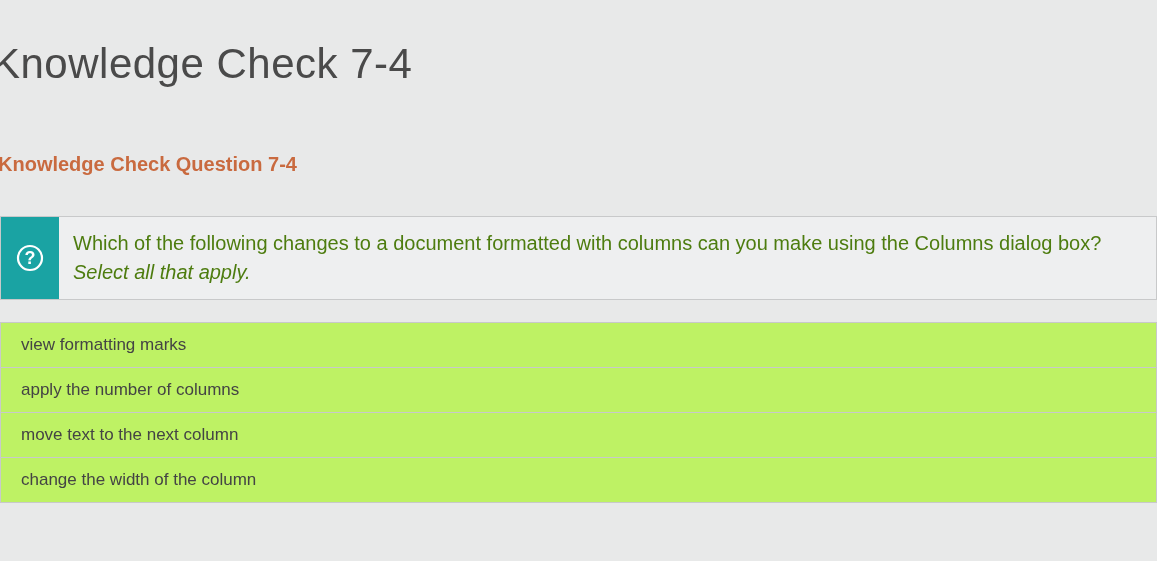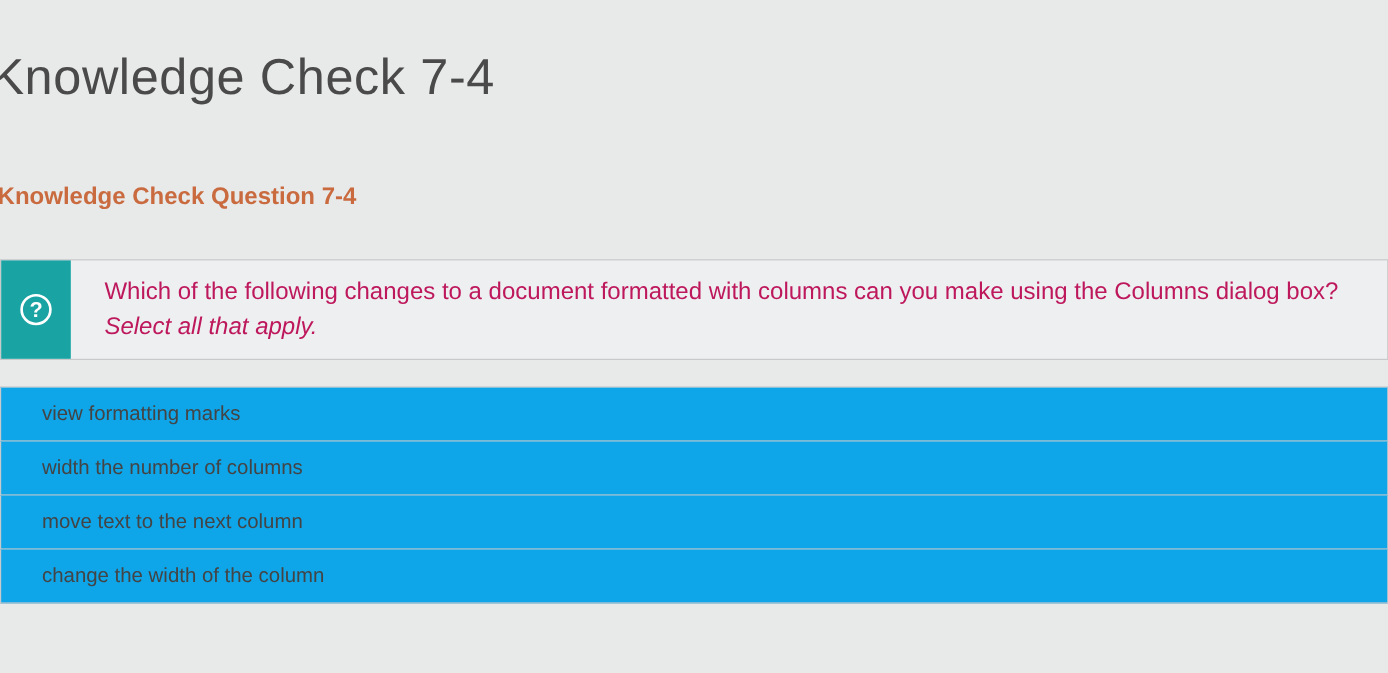--- a/index.html
+++ b/index.html
@@ -37,35 +37,35 @@
   .q-icon-wrap {
     flex: 0 0 58px;
     background: #1aa3a3;
     display: flex;
     align-items: center;
     justify-content: center;
   }
   .q-icon-wrap svg { display: block; }
   .q-text {
     flex: 1;
-    padding: 12px 18px 12px 28px;
+    padding: 12px 18px 12px 14px;
     font-size: 20px;
     line-height: 1.45;
-    color: #be185d;
+    color: #4d7c0f;
   }
   .q-text .instr { font-style: italic; }
   .answers {
     margin-top: 22px;
     border-top: 1px solid #c8c9ca;
   }
   .answer-row {
     border: 1px solid #c8c9ca;
     border-top: none;
-    background: #0ea5e9;
-    padding: 12px 34px;
+    background: #bef264;
+    padding: 12px 20px;
     font-size: 17px;
     color: #444;
     cursor: pointer;
   }
 </style>
 </head>
 <body>
 
 <div class="page-title">Knowledge Check 7-4</div>
 
@@ -83,21 +83,21 @@
     <div class="q-text">
       <span>Which of the following changes to a document formatted with columns can you make using the Columns dialog box? </span><span class="instr">Select all that apply.</span>
     </div>
   </div>
 
   <div class="answers">
     <div class="answer-row">
       <span>view formatting marks</span>
     </div>
     <div class="answer-row">
-      <span>width the number of columns</span>
+      <span>apply the number of columns</span>
     </div>
     <div class="answer-row">
       <span>move text to the next column</span>
     </div>
     <div class="answer-row">
       <span>change the width of the column</span>
     </div>
   </div>
 
 </div>

